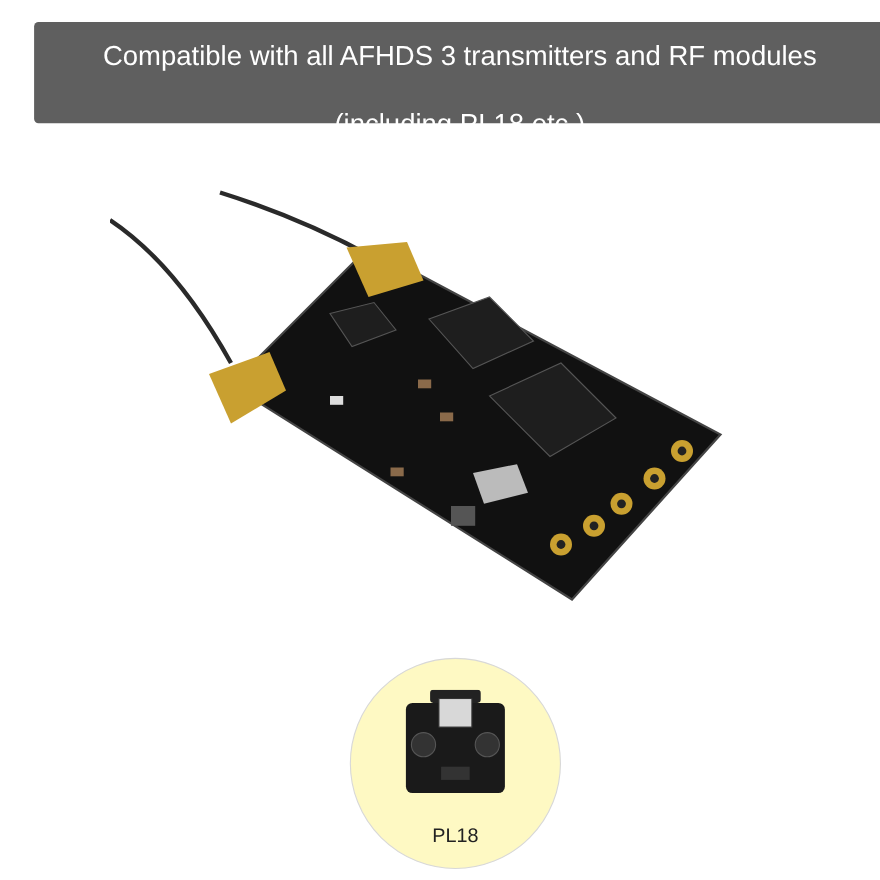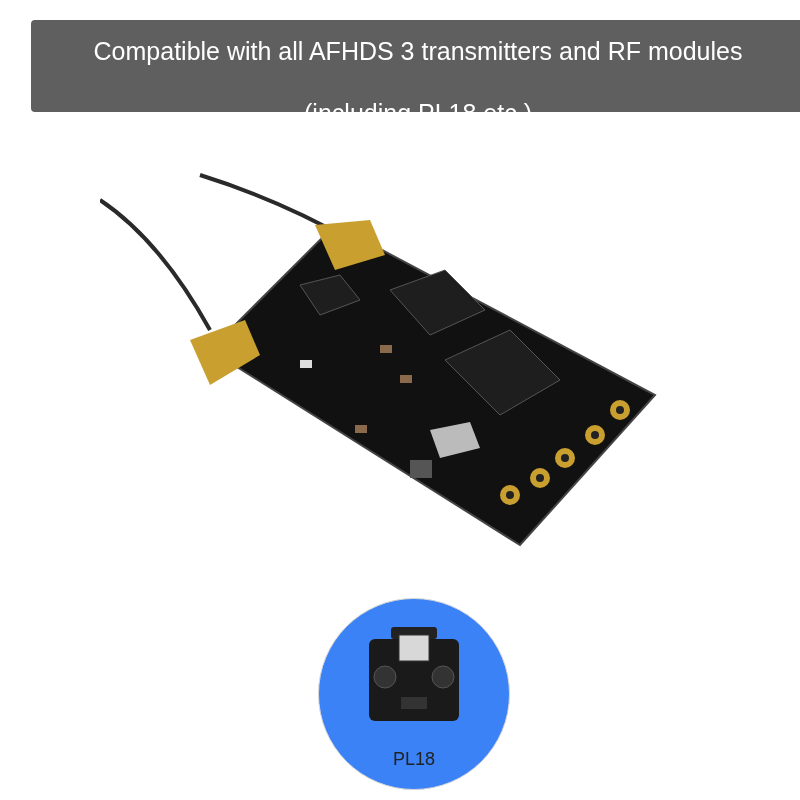--- a/index.html
+++ b/index.html
@@ -1,21 +1,21 @@
 <!DOCTYPE html>
 <html><head>
 <meta charset="utf-8">
 <style>
   html, body { margin:0; padding:0; }
   body { width:800px; height:800px; background:#ffffff; position:relative; overflow:hidden; font-family:"Liberation Sans", sans-serif; }
   .banner { position:absolute; left:31px; top:20px; width:752px; height:92px; background:#5f5f5f; border-radius:4px; color:#fff; text-align:center;padding-left:22px; }
   .banner .l1 { position:absolute; top:16px; left:0; right:0; font-size:25px; line-height:30px; }
   .banner .l2 { position:absolute; top:52px; left:0; right:0; font-size:25px; line-height:30px;margin-top:26px; }
   .product { position:absolute; left:100px; top:160px; width:600px; height:400px; }
-  .circle { position:absolute; left:318px; top:598px; width:190px; height:190px; border-radius:50%; border:1px solid #d8d8d8; background:#3b82f6; }
+  .circle { position:absolute; left:318px; top:598px; width:190px; height:190px; border-radius:50%; border:1px solid #d8d8d8; background:#fef9c3; }
   .circle-label { position:absolute; left:0; right:0; top:150px; text-align:center; font-size:18px; color:#222; }
   .tx { position:absolute; left:42px; top:28px; }
 </style>
 </head>
 <body>
 
 <div class="banner">
   <div class="l1">Compatible with all AFHDS 3 transmitters and RF modules</div>
   <div class="l2">(including PL18 etc.)</div>
 </div>

